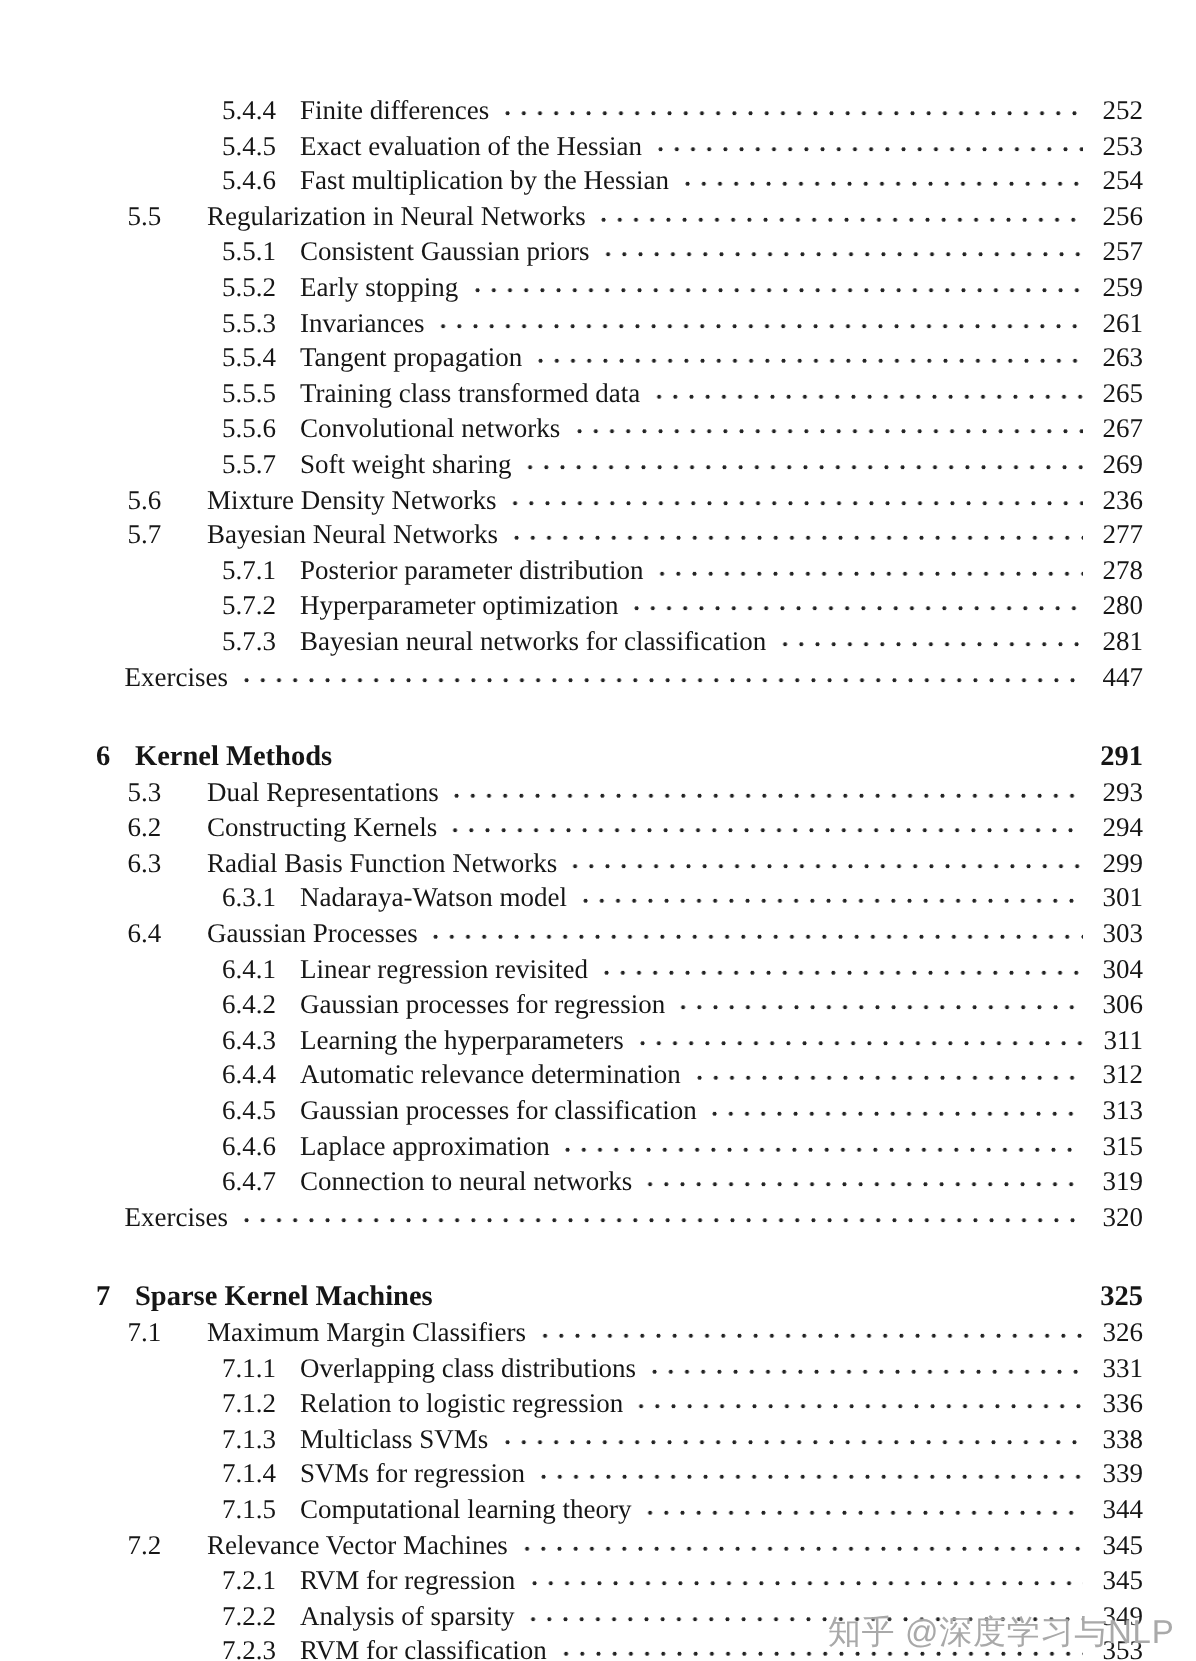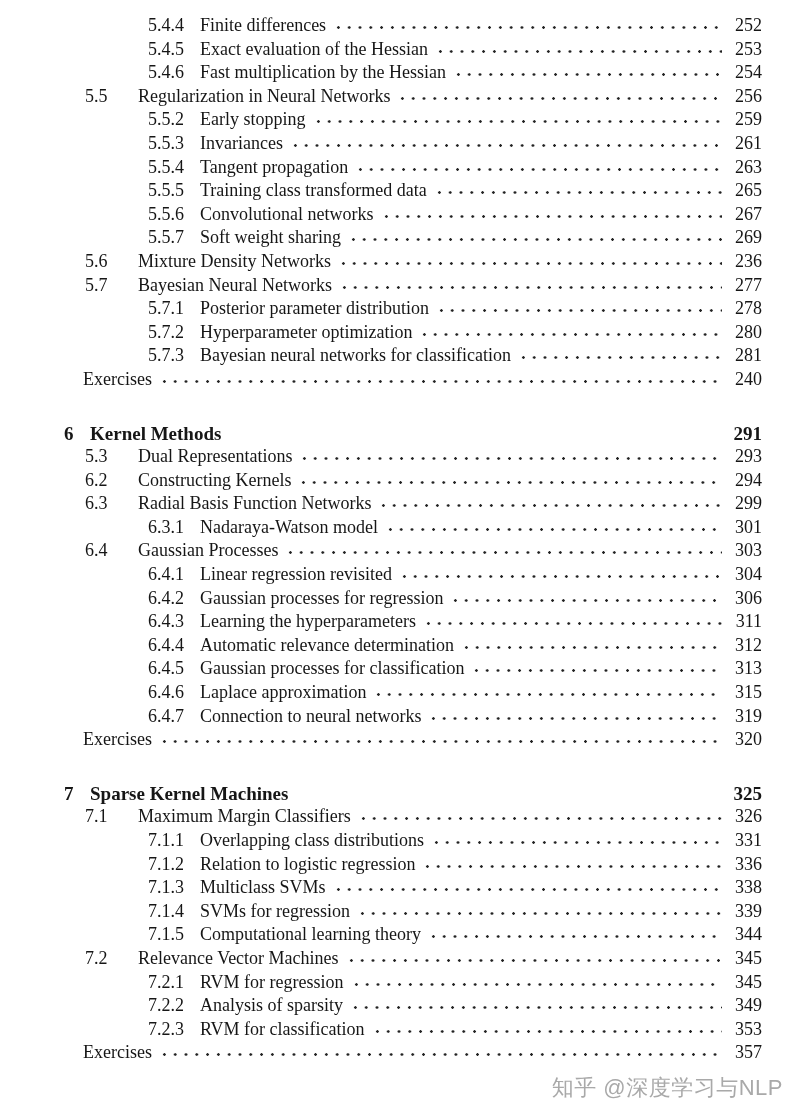--- a/index.html
+++ b/index.html
@@ -19,21 +19,21 @@
   }
   .block.has-chapter { margin-top: 30px; }
   .row {
     display: flex;
     align-items: baseline;
     height: 23.6px;
     font-size: 18px;
     white-space: nowrap;
   }
   .row .num { flex: none; }
-  .row .title { flex: none; }
+  .row .title { flex: none; margin-top: 48px; }
   .row .dots {
     flex: 1 1 auto;
     height: 12px;
     margin: 0 2px 0 7px;
     background-image: radial-gradient(circle, #222222 1.15px, rgba(0,0,0,0) 1.5px);
     background-size: 10.8px 5px;
     background-repeat: repeat-x;
     background-position: left bottom 1px;
   }
   .row .pg { flex: none; width: 38px; text-align: right; }
@@ -81,20 +81,26 @@
     <span class="dots"></span>
     <span class="pg">254</span>
   </div>
         <div class="row section">
     <span class="num">5.5</span>
     <span class="title">Regularization in Neural Networks</span>
     <span class="dots"></span>
     <span class="pg">256</span>
   </div>
         <div class="row subsection">
+    <span class="num">5.5.1</span>
+    <span class="title">Consistent Gaussian priors</span>
+    <span class="dots"></span>
+    <span class="pg">257</span>
+  </div>
+        <div class="row subsection">
     <span class="num">5.5.2</span>
     <span class="title">Early stopping</span>
     <span class="dots"></span>
     <span class="pg">259</span>
   </div>
         <div class="row subsection">
     <span class="num">5.5.3</span>
     <span class="title">Invariances</span>
     <span class="dots"></span>
     <span class="pg">261</span>
@@ -150,21 +156,21 @@
         <div class="row subsection">
     <span class="num">5.7.3</span>
     <span class="title">Bayesian neural networks for classification</span>
     <span class="dots"></span>
     <span class="pg">281</span>
   </div>
         <div class="row exercises">
     <span class="num"></span>
     <span class="title">Exercises</span>
     <span class="dots"></span>
-    <span class="pg">240</span>
+    <span class="pg">447</span>
   </div>
       </div>
       <div class="block has-chapter">
         <div class="row chapter">
     <span class="num">6</span>
     <span class="title">Kernel Methods</span>
     <span class="dots"></span>
     <span class="pg">291</span>
   </div>
         <div class="row section">

